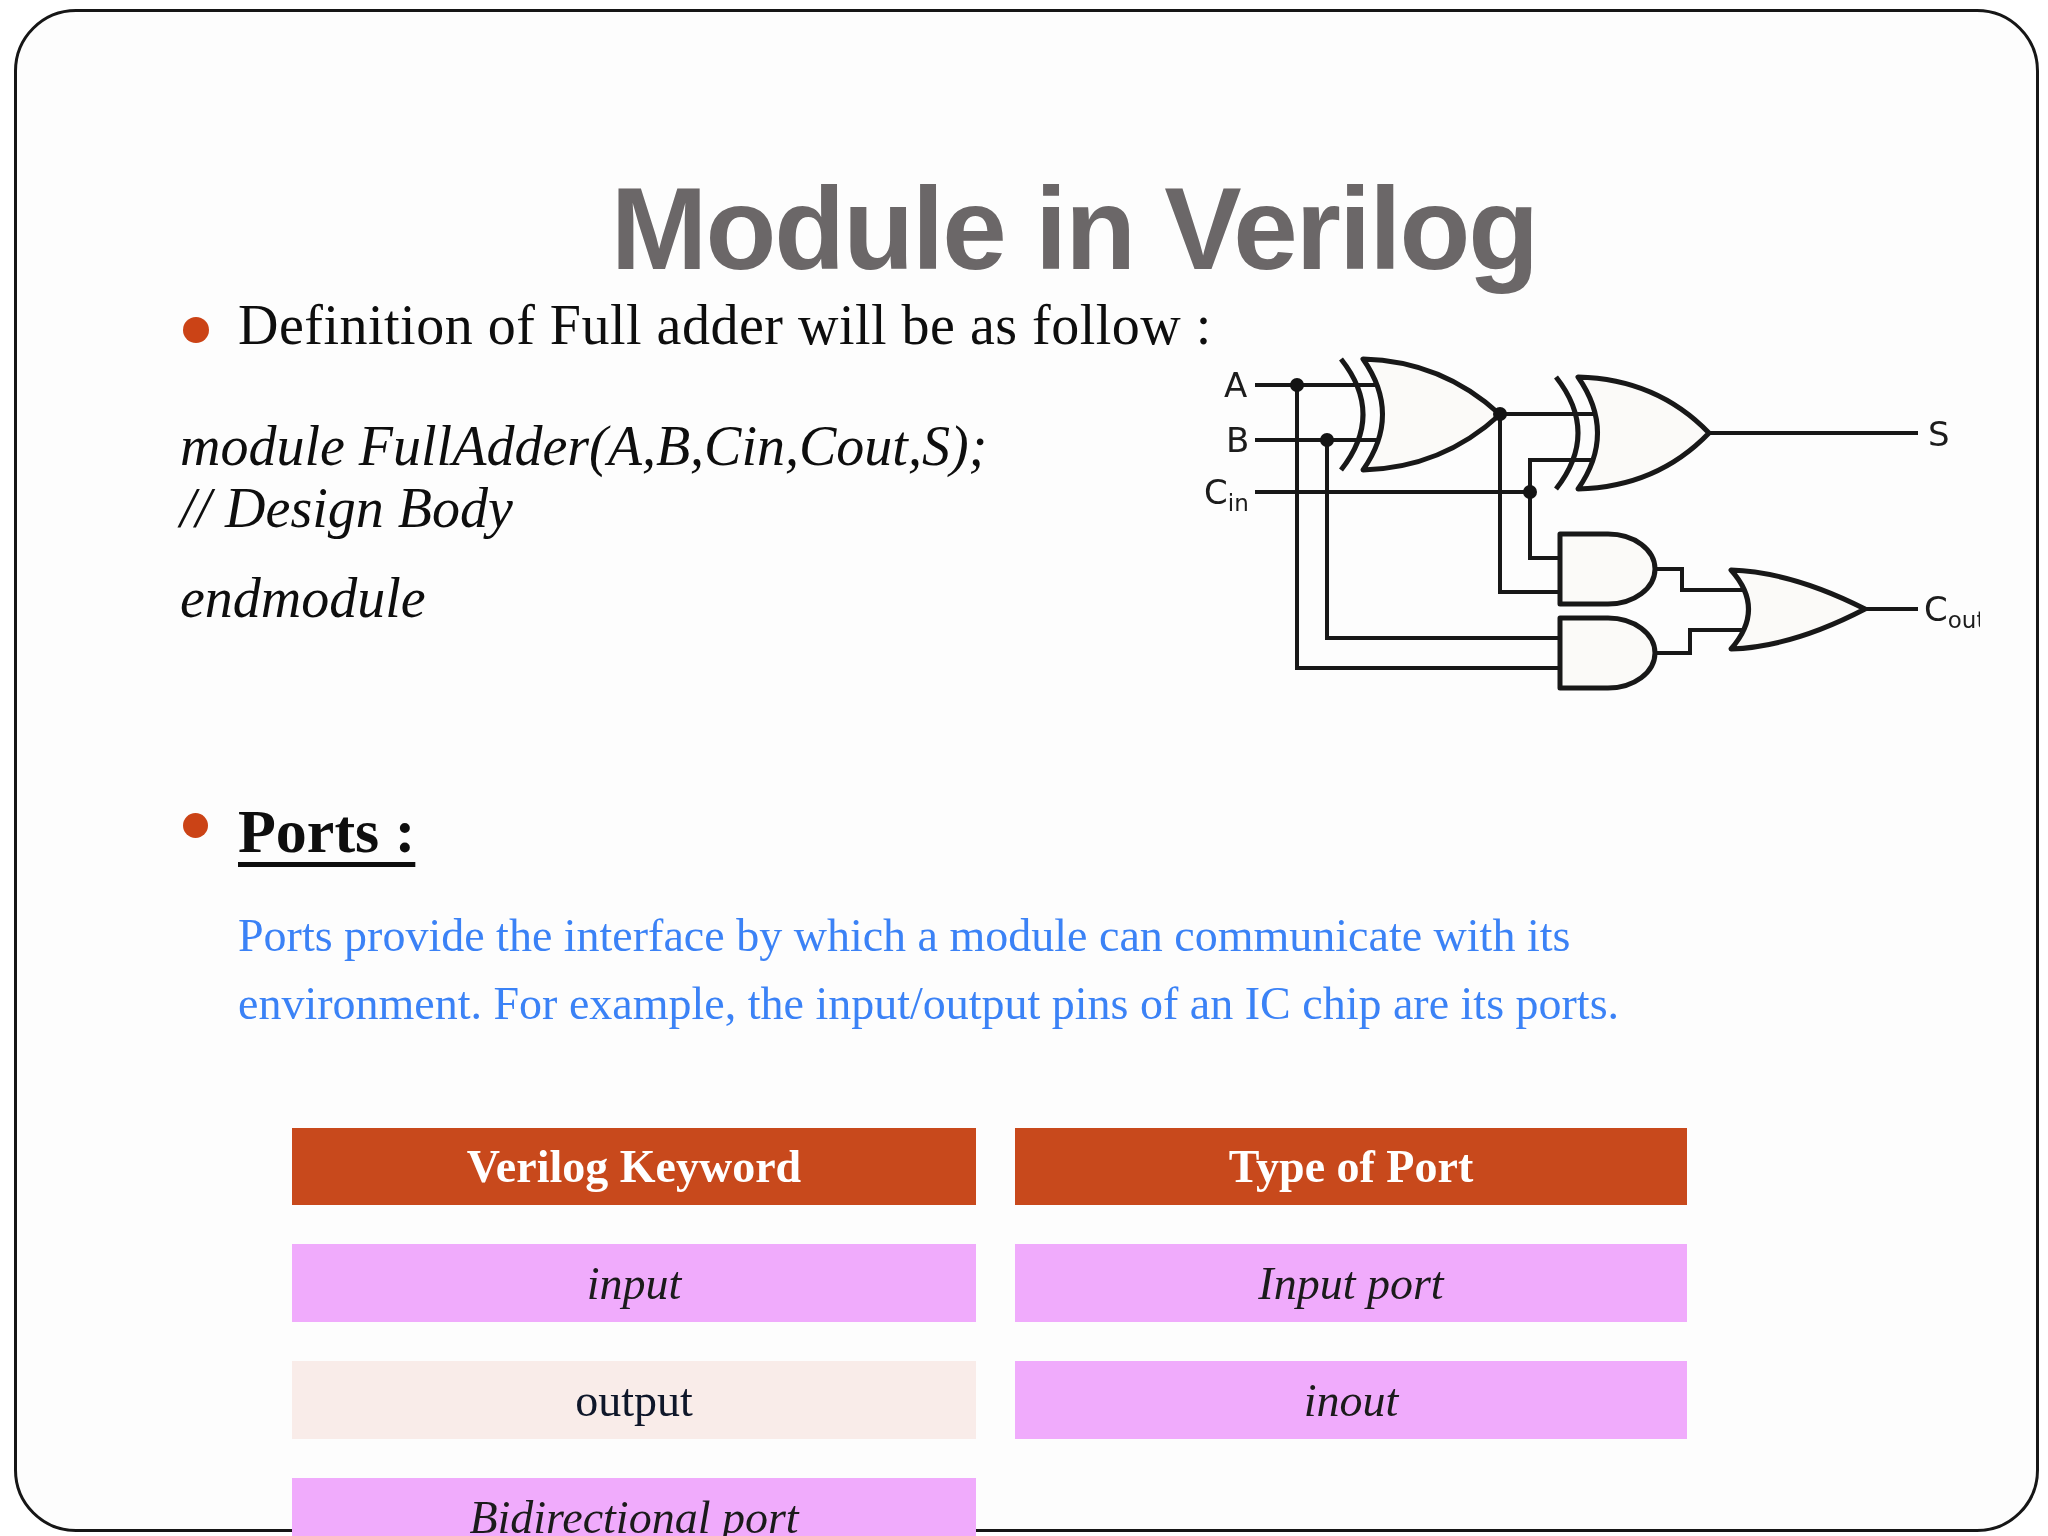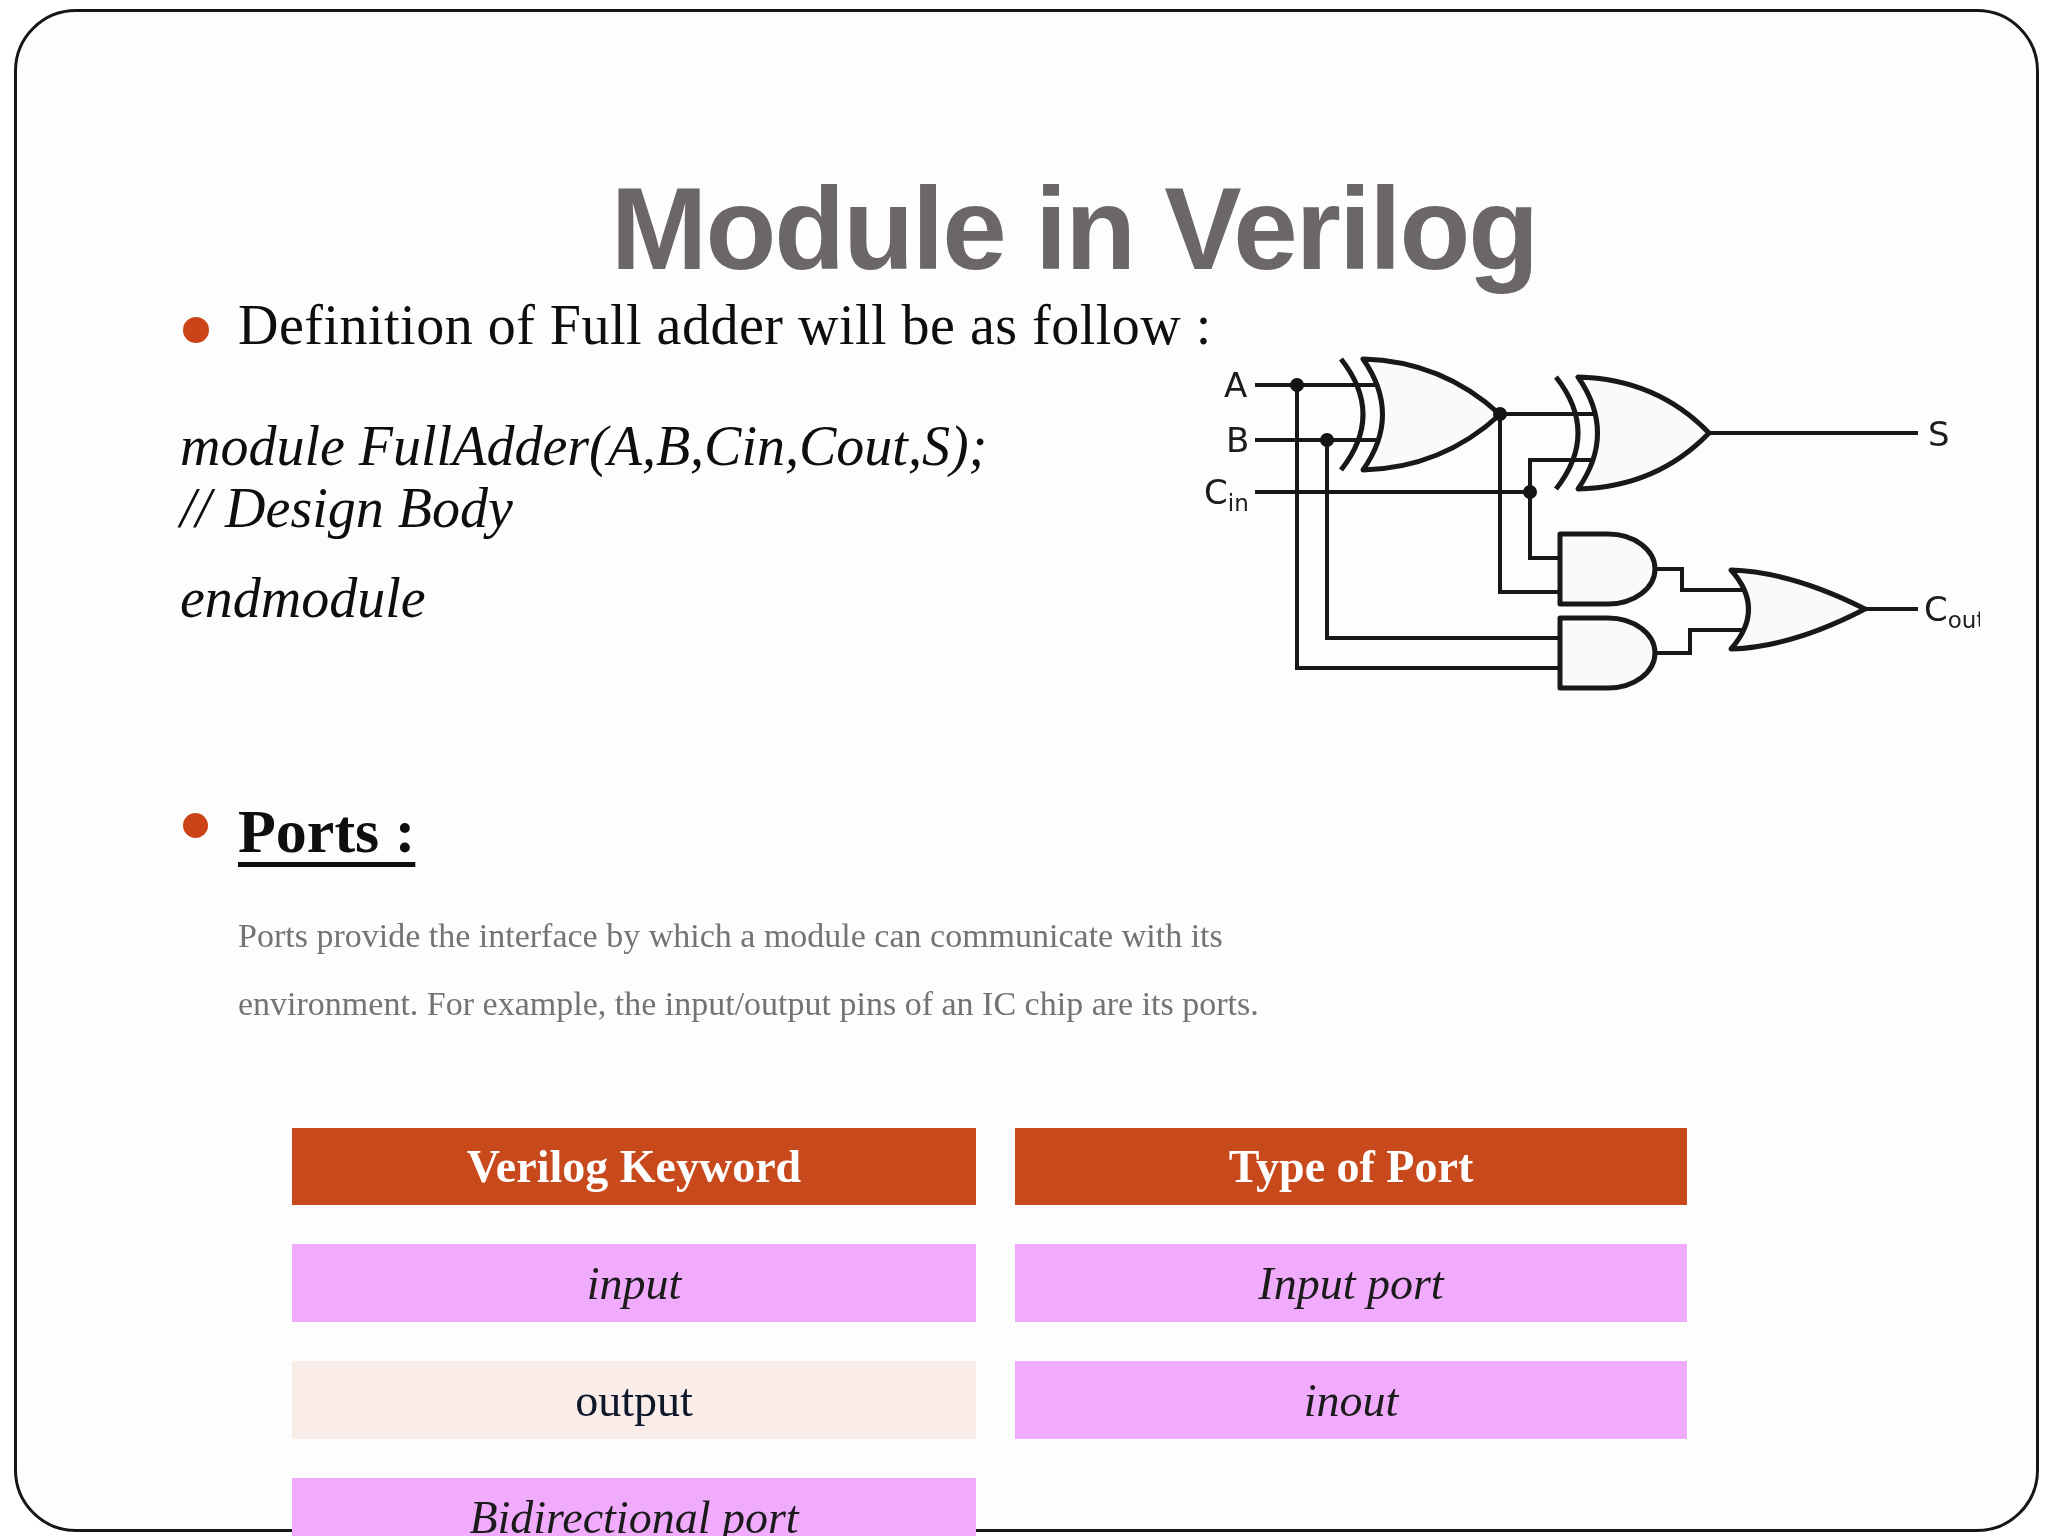--- a/index.html
+++ b/index.html
@@ -10,21 +10,21 @@
   .title{position:absolute;left:0;top:84px;width:2048px;text-align:center;
        transform:translateX(50px);
        font-family:"Liberation Sans",sans-serif;font-weight:800;font-size:116px;
        color:#6b6768;letter-spacing:-2px;}
   .bullet-dot{position:absolute;width:26px;height:26px;border-radius:50%;background:#cb4316;}
   .line1{position:absolute;left:238px;top:293px;font-size:56px;color:#0e0e0e;letter-spacing:0.5px;}
   .code-line{position:absolute;left:180px;font-size:56px;font-style:italic;color:#0e0e0e;}
   .ports-heading{position:absolute;left:238px;top:796px;font-size:62px;font-weight:bold;
        color:#0e0e0e;text-decoration:underline;text-underline-offset:10px;
        text-decoration-thickness:5px;}
-  .paragraph{position:absolute;left:238px;top:902px;font-size:34px;line-height:68px;color:#737373;}
+  .paragraph{position:absolute;left:238px;top:902px;font-size:46px;line-height:68px;color:#3b82f6;}
   .ptable{position:absolute;left:292px;top:1128px;width:1362px;display:grid;
        grid-template-columns:684px 672px;grid-template-rows:77px 78px 78px 78px;
        column-gap:6px;row-gap:5px;gap:39px;}
   .cell{display:flex;align-items:center;justify-content:center;font-size:46px;}
   .cell.head{background:#c8491c;color:#ffffff;font-weight:bold;}
   .cell.r-dark{background:#f0abfc;color:#1b1b1b;font-style:italic;}
   .cell.r-light{background:#f9ece9;color:#0f172a;}
   .circuit{position:absolute;left:1180px;top:340px;width:800px;height:380px;}
   .circuit .wire{stroke:#181818;stroke-width:4;fill:none;}
   .circuit .gate{stroke:#181818;stroke-width:5;fill:#fbfaf8;stroke-linejoin:round;}

